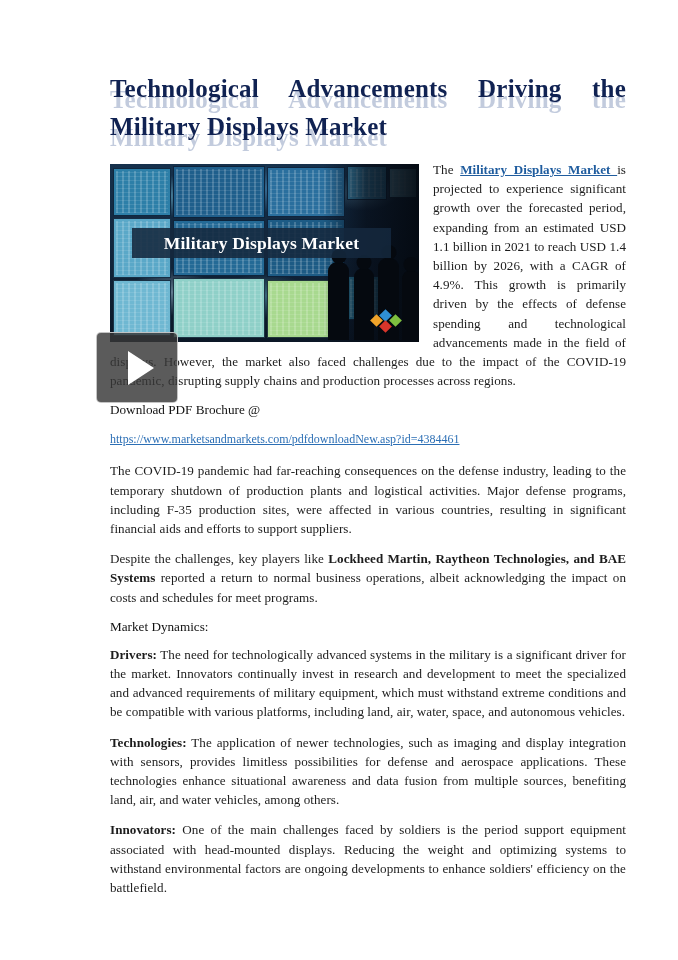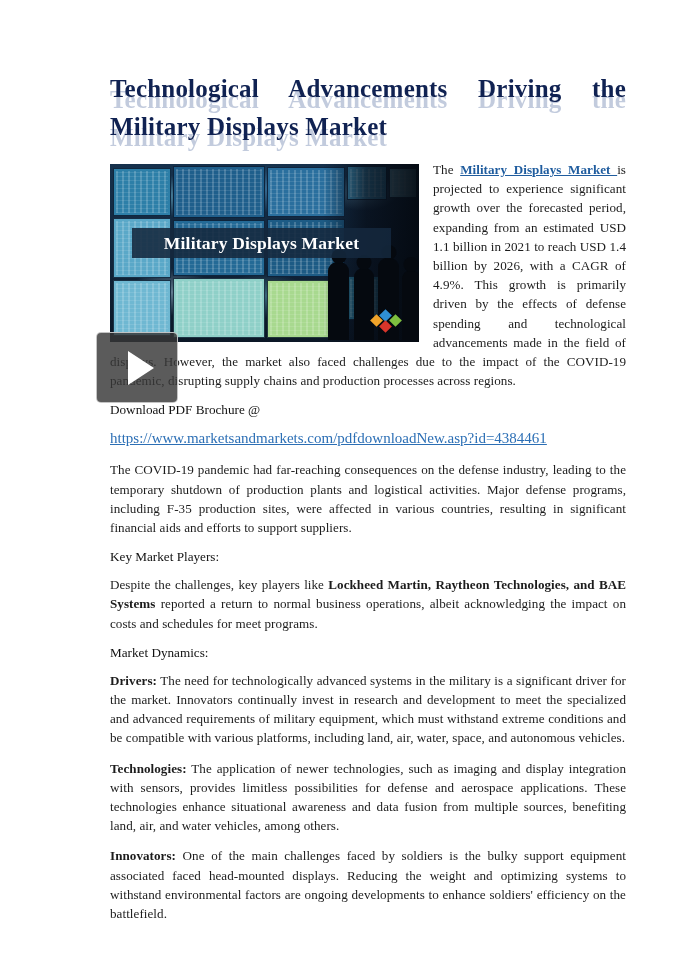--- a/index.html
+++ b/index.html
@@ -104,21 +104,21 @@
     color: #111111;
   }
   .lead-strong { font-weight: bold; }
   a.inline-link {
     color: #1f5c9e;
     font-weight: bold;
     text-decoration: underline;
   }
   a.url-link {
     color: #2c6fb5;
-    font-size: 15px;
+    font-size: 12px;
     word-break: break-all;
   }
   .url-para { margin: 0 0 12px 0; line-height: 19px; }
 
   
   .figure {
     float: left;
     width: 309px;
     height: 178px;
     margin: 4px 14px 2px 0;
@@ -288,30 +288,29 @@
     </div>
 
     <p class="body"><span>The </span><a class="inline-link" href="#">Military Displays Market </a><span>is projected to experience significant growth over the forecasted period, expanding from an estimated USD 1.1 billion in 2021 to reach USD 1.4 billion by 2026, with a CAGR of 4.9%. This growth is primarily driven by the effects of defense spending and technological advancements made in the field of displays. However, the market also faced challenges due to the impact of the COVID-19 pandemic, disrupting supply chains and production processes across regions.</span></p>
 
     <h3 class="sec">Download PDF Brochure @</h3>
 
     <p class="url-para"><a class="url-link" href="#">https://www.marketsandmarkets.com/pdfdownloadNew.asp?id=4384461</a></p>
 
     <p class="body">The COVID-19 pandemic had far-reaching consequences on the defense industry, leading to the temporary shutdown of production plants and logistical activities. Major defense programs, including F-35 production sites, were affected in various countries, resulting in significant financial aids and efforts to support suppliers.</p>
 
-    <h3 class="sec">Key Market Players:</h3>
     <p class="body"><span>Despite the challenges, key players like </span><span class="lead-strong">Lockheed Martin, Raytheon Technologies, and BAE Systems</span><span> reported a return to normal business operations, albeit acknowledging the impact on costs and schedules for meet programs.</span></p>
 
     <h3 class="sec">Market Dynamics:</h3>
 
     <p class="body"><span class="lead-strong">Drivers:</span><span> The need for technologically advanced systems in the military is a significant driver for the market. Innovators continually invest in research and development to meet the specialized and advanced requirements of military equipment, which must withstand extreme conditions and be compatible with various platforms, including land, air, water, space, and autonomous vehicles.</span></p>
 
     <p class="body"><span class="lead-strong">Technologies:</span><span> The application of newer technologies, such as imaging and display integration with sensors, provides limitless possibilities for defense and aerospace applications. These technologies enhance situational awareness  and data fusion from multiple sources, benefiting land, air, and water vehicles, among others.</span></p>
 
-    <p class="body"><span class="lead-strong">Innovators:</span><span> One of the main challenges faced by soldiers is the bulky support equipment associated faced head-mounted displays. Reducing the weight and optimizing systems to withstand environmental factors are ongoing developments to enhance soldiers' efficiency on the battlefield.</span></p>
+    <p class="body"><span class="lead-strong">Innovators:</span><span> One of the main challenges faced by soldiers is the period support equipment associated with head-mounted displays. Reducing the weight and optimizing systems to withstand environmental factors are ongoing developments to enhance soldiers' efficiency on the battlefield.</span></p>
 
   </div>
 
   <div class="play-overlay" title="Play">
     <span class="play-tri"></span>
   </div>
 
 </div>
 
 </body></html>

